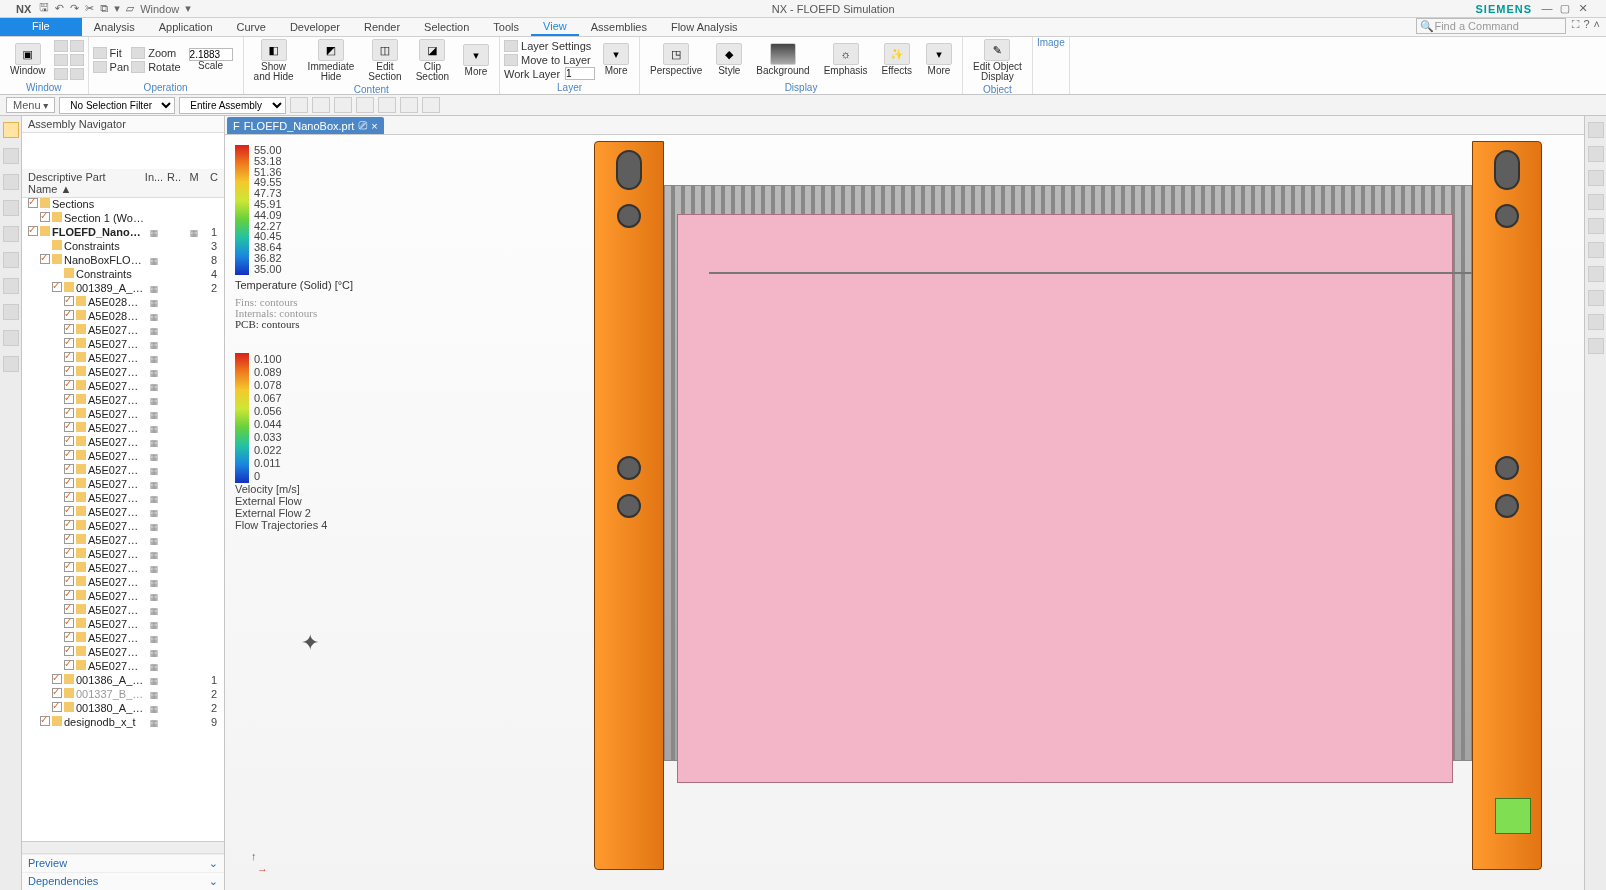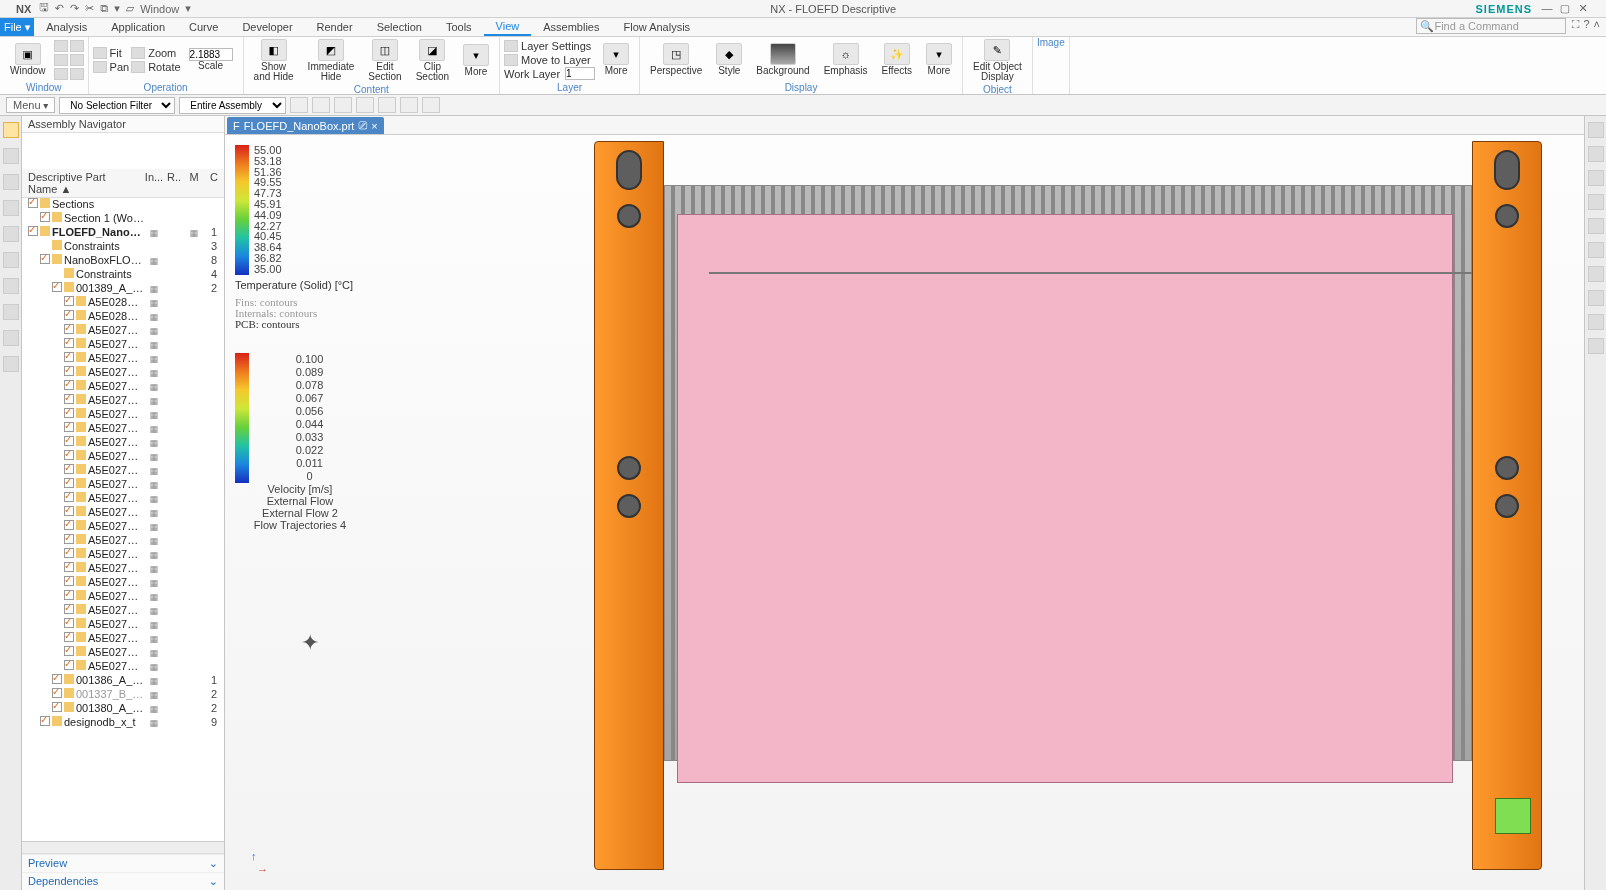--- a/index.html
+++ b/index.html
@@ -10,21 +10,21 @@
 .title-bar .nx-logo { font-weight: bold; color: #555; margin-right: 8px; font-size: 11px; }
 .title-bar .qat { display: flex; gap: 6px; align-items: center; }
 .title-bar .qat span { color: #666; cursor: pointer; }
 .title-bar .app-title { flex: 1; text-align: center; color: #555; }
 .title-bar .brand { color: #009999; font-weight: bold; letter-spacing: 1px; margin-right: 8px; }
 .title-bar .win-controls { display: flex; gap: 4px; }
 .title-bar .win-controls span { width: 14px; text-align: center; color: #666; cursor: pointer; }
 
 
 .menu-tabs { height: 19px; background: #F7F7F7; display: flex; align-items: stretch; border-bottom: 1px solid #d0d0d0; }
-.menu-tabs .file-tab { background: #1E88E5; color: #fff; padding: 2px 4px; cursor: pointer; display: flex; align-items: center; gap: 3px; }
+.menu-tabs .file-tab { background: #1E88E5; color: #fff; padding: 2px 32px; cursor: pointer; display: flex; align-items: center; gap: 3px; flex-direction: column; }
 .menu-tabs .tab { padding: 2px 12px; color: #444; cursor: pointer; display: flex; align-items: center; }
 .menu-tabs .tab.active { color: #1E88E5; border-bottom: 2px solid #1E88E5; }
 .menu-tabs .search-box { margin-left: auto; border: 1px solid #bbb; width: 150px; height: 16px; display: flex; align-items: center; padding: 0 4px; color: #999; font-size: 10px; }
 .menu-tabs .right-icons { display: flex; gap: 4px; margin: 0 6px; color: #666; }
 
 
 .ribbon { height: 58px; background: #FDFDFD; display: flex; border-bottom: 1px solid #c5c5c5; overflow:hidden;}
 .ribbon-group { display: flex; flex-direction: column; align-items: center; border-right: 1px solid #e0e0e0; padding: 0 4px; }
 .ribbon-group .items { flex: 1; display: flex; align-items: center; gap: 2px; }
 .ribbon-group .label { font-size: 10px; color: #4A86C5; padding-bottom: 1px; }
@@ -105,21 +105,21 @@
 .csys::before{content:"↑"; color:#2a6bd8; position:absolute; left:12px; bottom:14px;}
 .csys::after{content:"→"; color:#d8392a; position:absolute; left:18px; bottom:2px;}
 
 .legend { position: absolute; left: 10px; top: 10px; width: 130px; font-size: 10px; color: #444; }
 .legend .bar { width: 14px; height: 130px; background: linear-gradient(180deg,#d8201a,#ef7a1e,#f4c92c,#cde637,#67d03c,#22c2a5,#1a86e0,#152fbf); float:left; margin-right:5px;}
 .legend .ticks { overflow:hidden; }
 .legend .ticks div { line-height: 10.8px; }
 .legend .ttl { clear:both; padding: 4px 0 6px 0; color:#333;}
 .legend .sub { color:#999; line-height:11px;font-family:Liberation Serif, serif;}
 .legend .sub.on { color:#333;}
-.legend2 { position: absolute; left: 10px; top: 218px; width: 130px; font-size: 10px; color: #444; text-align: center; }
+.legend2 { position: absolute; left: 10px; top: 218px; width: 130px; font-size: 10px; color: #444; }
 .legend2 .bar { width: 14px; height: 130px; background: linear-gradient(180deg,#d8201a,#ef7a1e,#f4c92c,#cde637,#67d03c,#22c2a5,#1a86e0,#152fbf); float:left; margin-right:5px;}
 .legend2 .ticks div { line-height: 13px; }
 
 .cursor3d { position:absolute; left:76px; top:495px; width:24px;height:24px;}
 .cursor3d::before{content:"✦"; color:#555; font-size:22px;}
 
 
 .right-strip { width: 22px; background: #ECECEC; border-left: 1px solid #c5c5c5; display: flex; flex-direction: column; align-items: center; gap: 8px; padding-top: 6px; }
 .right-strip .rs-ico { width: 16px; height: 16px; background: #ddd; border: 1px solid #ccc; cursor: pointer; }
 .scrollbar-h { height: 12px; background: #eee; border-top:1px solid #ccc;}
@@ -133,21 +133,21 @@
     <span>🖫</span>
     <span>↶</span>
     <span>↷</span>
     <span>✂</span>
     <span>⧉</span>
     <span>▾</span>
     <span>▱</span>
     <span>Window</span>
     <span>▾</span>
   </div>
-  <div class="app-title">NX - FLOEFD Descriptive</div>
+  <div class="app-title">NX - FLOEFD Simulation</div>
   <div class="brand">SIEMENS</div>
   <div class="win-controls">
     <span>—</span>
     <span>▢</span>
     <span>✕</span>
   </div>
 </div>
 
 <div class="menu-tabs">
   <div class="file-tab">

